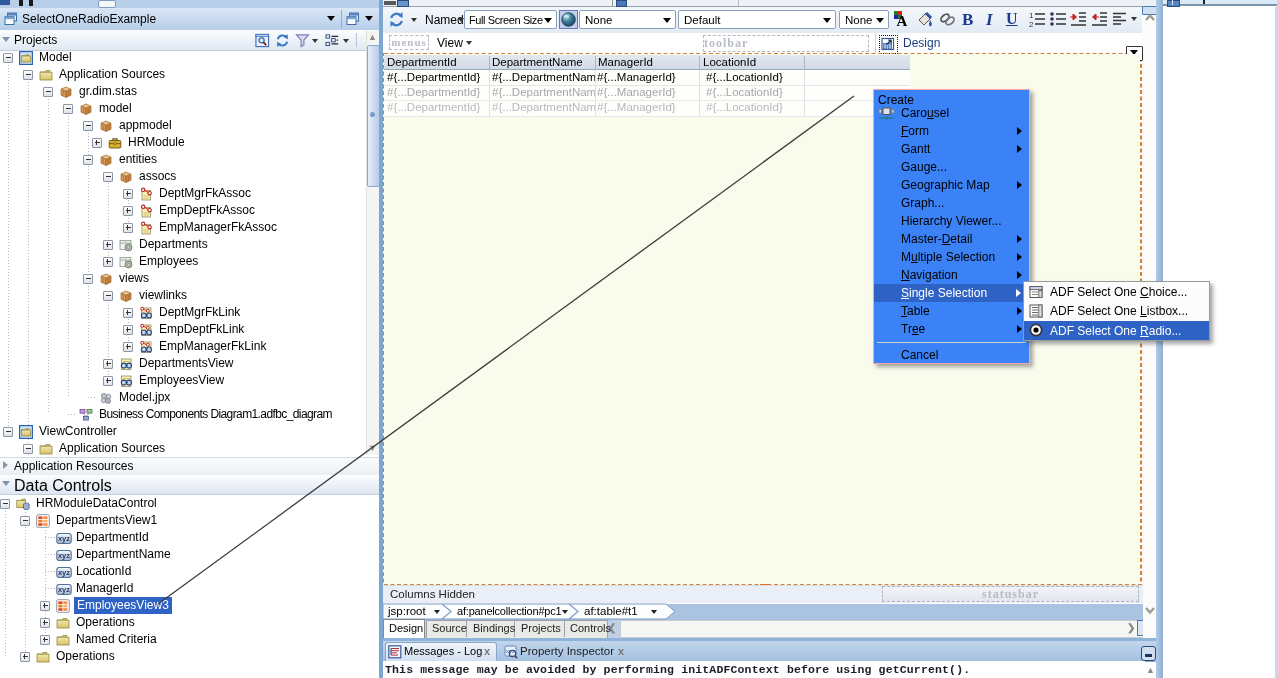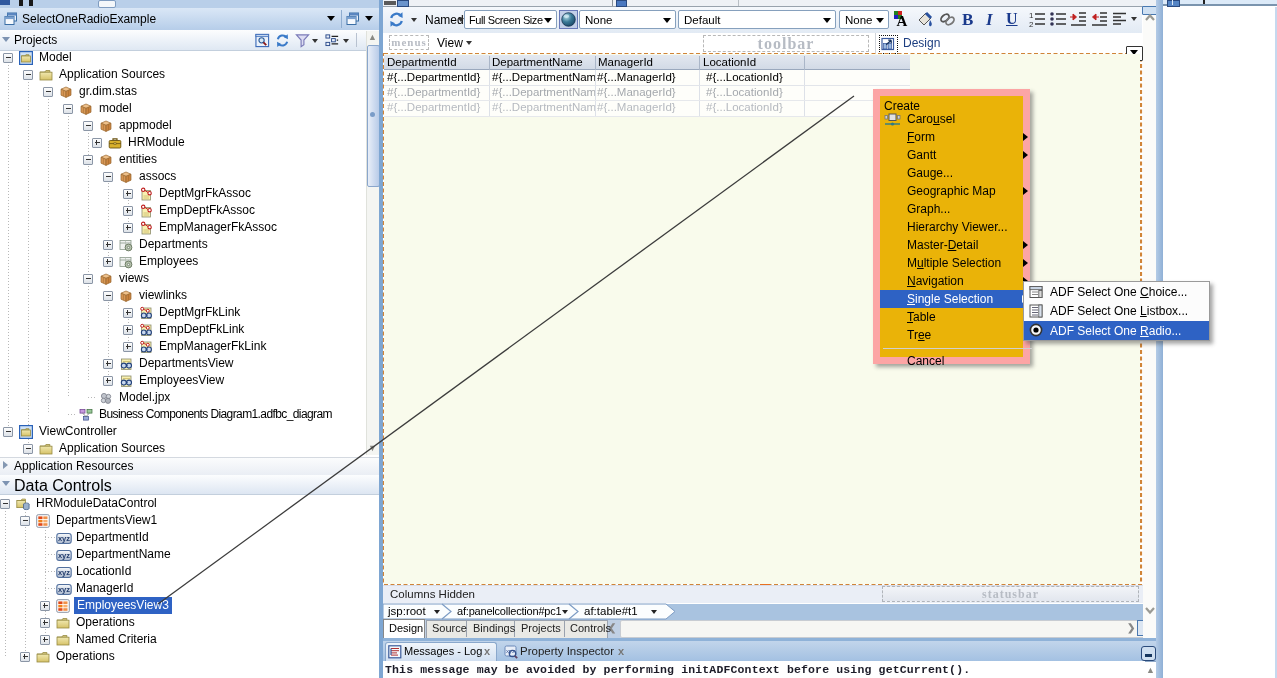--- a/index.html
+++ b/index.html
@@ -549,21 +549,21 @@
 </svg>
 <svg class="abs" style="left:1112px;top:11px" width="16" height="16" viewBox="0 0 16 16">
   <path d="M1 2.5 h13 M1 6 h8 M1 9.5 h13 M1 13 h8" stroke="#333" stroke-width="1.6"></path>
 </svg>
 <div class="abs" style="left:1131px;top:17px;width:0;height:0;border-left:3.5px solid transparent;border-right:3.5px solid transparent;border-top:4px solid #333"></div>
 
 <div class="abs" style="left:383px;top:33px;width:759px;height:20px;background:#fff"></div>
 <div class="abs" style="left:389px;top:35px;width:38px;height:13px;border:1px dashed #b8b8b8;color:#b8bcc4;font-family:'Liberation Serif';font-weight:bold;font-size:11px;text-align:center;line-height:13px;letter-spacing:1px">menus</div>
 <div class="abs nw" style="left:437px;top:36px;font-size:12px">View</div>
 <div class="abs" style="left:466px;top:41px;width:0;height:0;border-left:3.5px solid transparent;border-right:3.5px solid transparent;border-top:4px solid #333"></div>
-<div class="abs" style="left:703px;top:35px;width:164px;height:15px;border:1px dashed #b8b8b8;color:#b7bcc4;font-family:'Liberation Serif';font-weight:bold;font-size:16px;text-align:center;line-height:15px;letter-spacing:1px">toolbar</div>
+<div class="abs" style="left:703px;top:35px;width:164px;height:15px;border:1px dashed #b8b8b8;color:#b7bcc4;font-family:'Liberation Serif';font-weight:bold;font-size:12px;line-height:15px;letter-spacing:1px">toolbar</div>
 <div class="abs" style="left:875px;top:33px;width:1px;height:20px;background:#d0d4da"></div>
 <div class="abs" style="left:879px;top:35px;width:17px;height:17px;border:1px dotted #111"></div>
 <svg class="abs" style="left:881px;top:37px" width="14" height="14" viewBox="0 0 14 14">
   <rect x="1" y="1.5" width="11.5" height="11" fill="#fff" stroke="#3a5a9e" stroke-width="1.2"></rect>
   <rect x="2.5" y="6.5" width="3.4" height="5.4" fill="#9ab8e0" stroke="#3a5a9e" stroke-width="0.7"></rect>
   <rect x="7.2" y="6.5" width="3.4" height="5.4" fill="#9ab8e0" stroke="#3a5a9e" stroke-width="0.7"></rect>
   <path d="M3 5.5 L8 1 M8 1 h-3 M8 1 v3" stroke="#16325e" stroke-width="1.3" fill="none" transform="translate(2.2,2.2)"></path>
 </svg>
 <div class="abs nw" style="left:903px;top:36px;font-size:12px;color:#1c3e80">Design</div>
 
@@ -692,21 +692,21 @@
 <div class="abs" style="left:1163px;top:4px;width:114px;height:1.5px;background:#7a94ae"></div>
 <div class="abs" style="left:1167px;top:0;width:11px;height:5px;background:#5585c5;border:1px solid #2a4a80"></div>
 <div class="abs" style="left:1172px;top:0;width:1px;height:5px;background:#dceaf8"></div>
 <div class="abs" style="left:1203px;top:0;width:2px;height:4px;background:#222"></div>
 <div class="abs" style="left:1275px;top:7px;width:2px;height:671px;background:#c6d9ef"></div>
 
 <svg class="abs" style="left:0;top:0;pointer-events:none" width="1277" height="678">
   <line x1="158" y1="604" x2="854" y2="96" stroke="#3c3c3c" stroke-width="1.3"></line>
 </svg>
 
-<div class="abs" style="left:873px;top:89px;width:157px;height:275px;background:#eab308;border:7px solid #fca5a5;box-shadow:2.5px 2.5px 4px rgba(60,60,60,0.45);box-sizing:border-box">
+<div class="abs" style="left:873px;top:89px;width:157px;height:275px;background:#3b82f6;border:1px solid #fca5a5;box-shadow:2.5px 2.5px 4px rgba(60,60,60,0.45);box-sizing:border-box">
   <div class="abs nw" style="left:4px;top:3px;font-size:12px">Create</div>
   <svg class="abs" style="left:4px;top:16px" width="17" height="15" viewBox="0 0 17 15">
     <rect x="5" y="2" width="7" height="6.5" fill="#e2e2e2" stroke="#555" stroke-width="1"></rect>
     <rect x="1" y="3.5" width="2.5" height="3.5" fill="#d0d0d0" stroke="#777" stroke-width="0.8"></rect>
     <rect x="13.5" y="3.5" width="2.5" height="3.5" fill="#d0d0d0" stroke="#777" stroke-width="0.8"></rect>
     <path d="M1 12 h15" stroke="#2a7a8a" stroke-width="1.4"></path>
       <circle cx="8.5" cy="12" r="1.6" fill="#2a7a8a"></circle>
   </svg>
   <div class="mitem" style="top:14px">Caro<u>u</u>sel</div>
   <div class="mitem" style="top:32px"><u>F</u>orm<span class="marr"></span></div>

